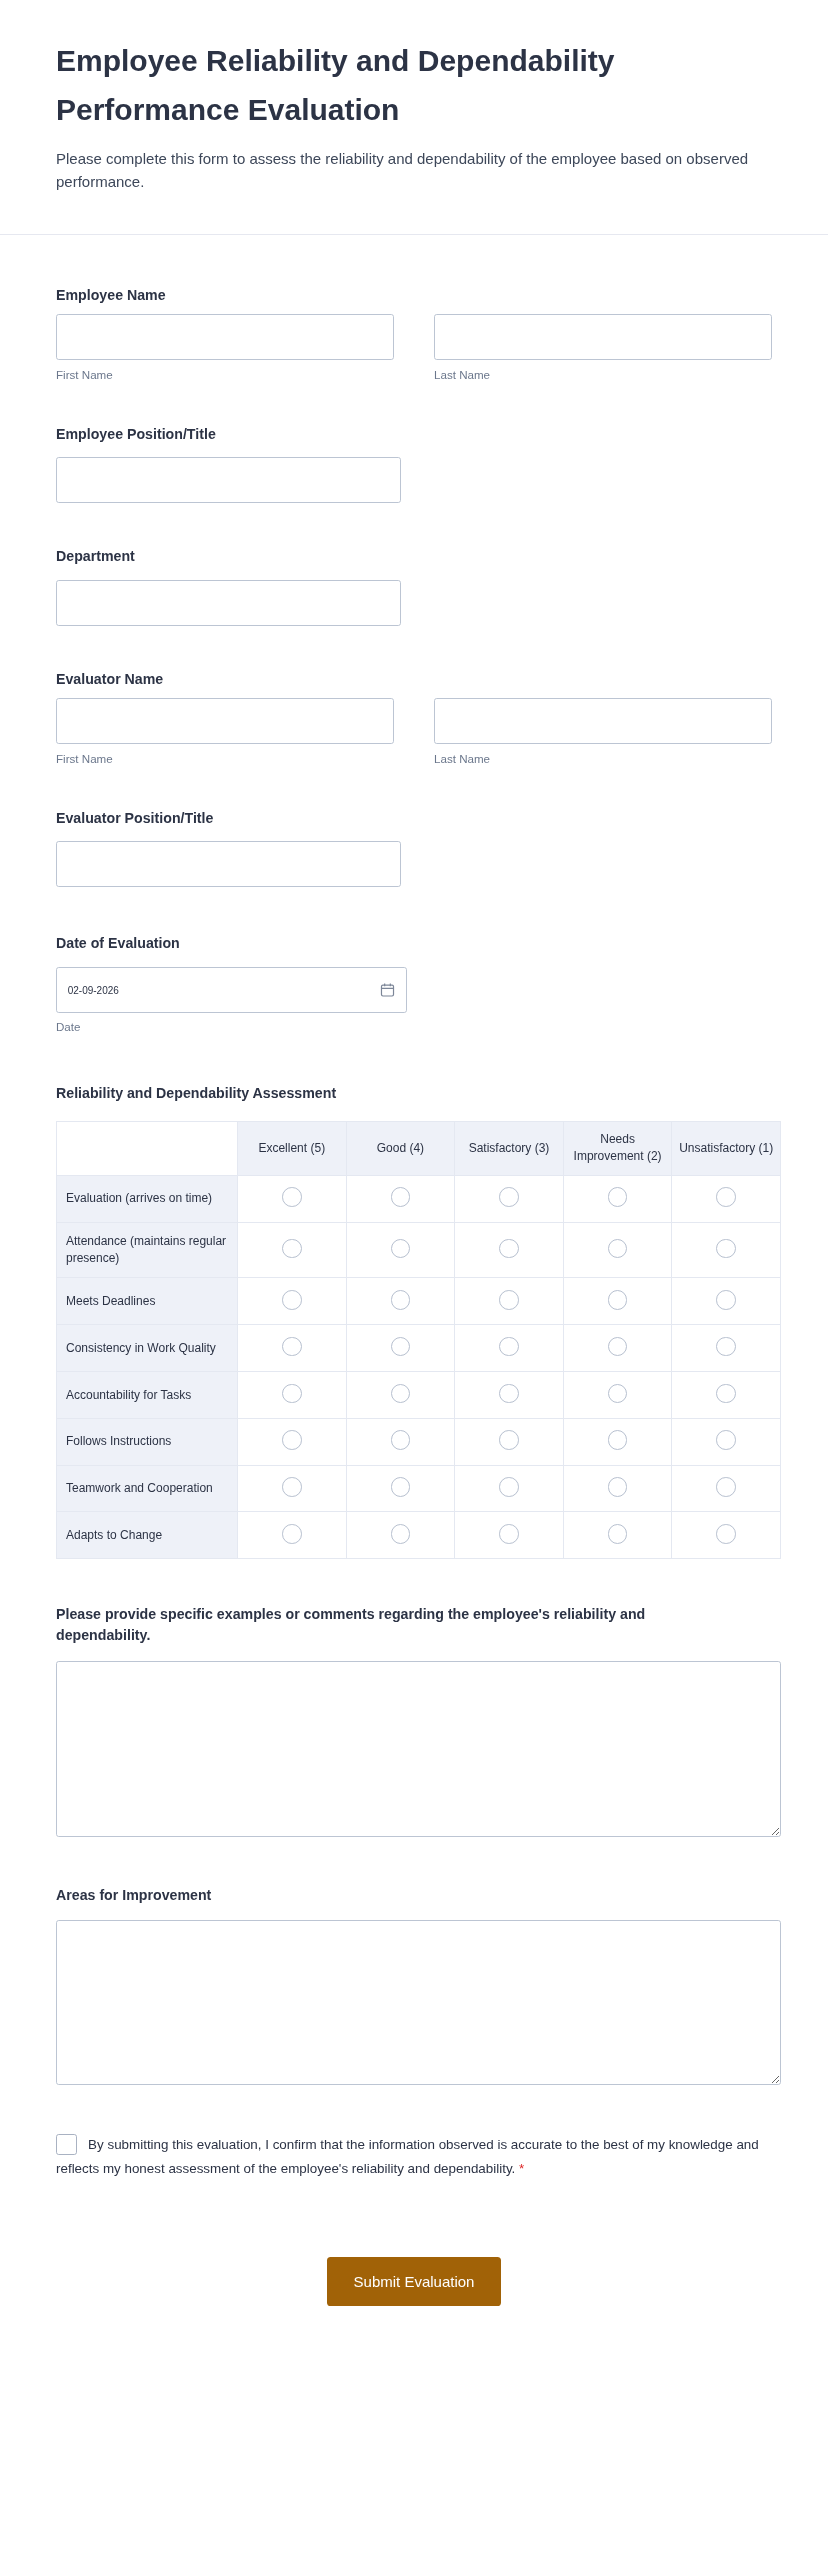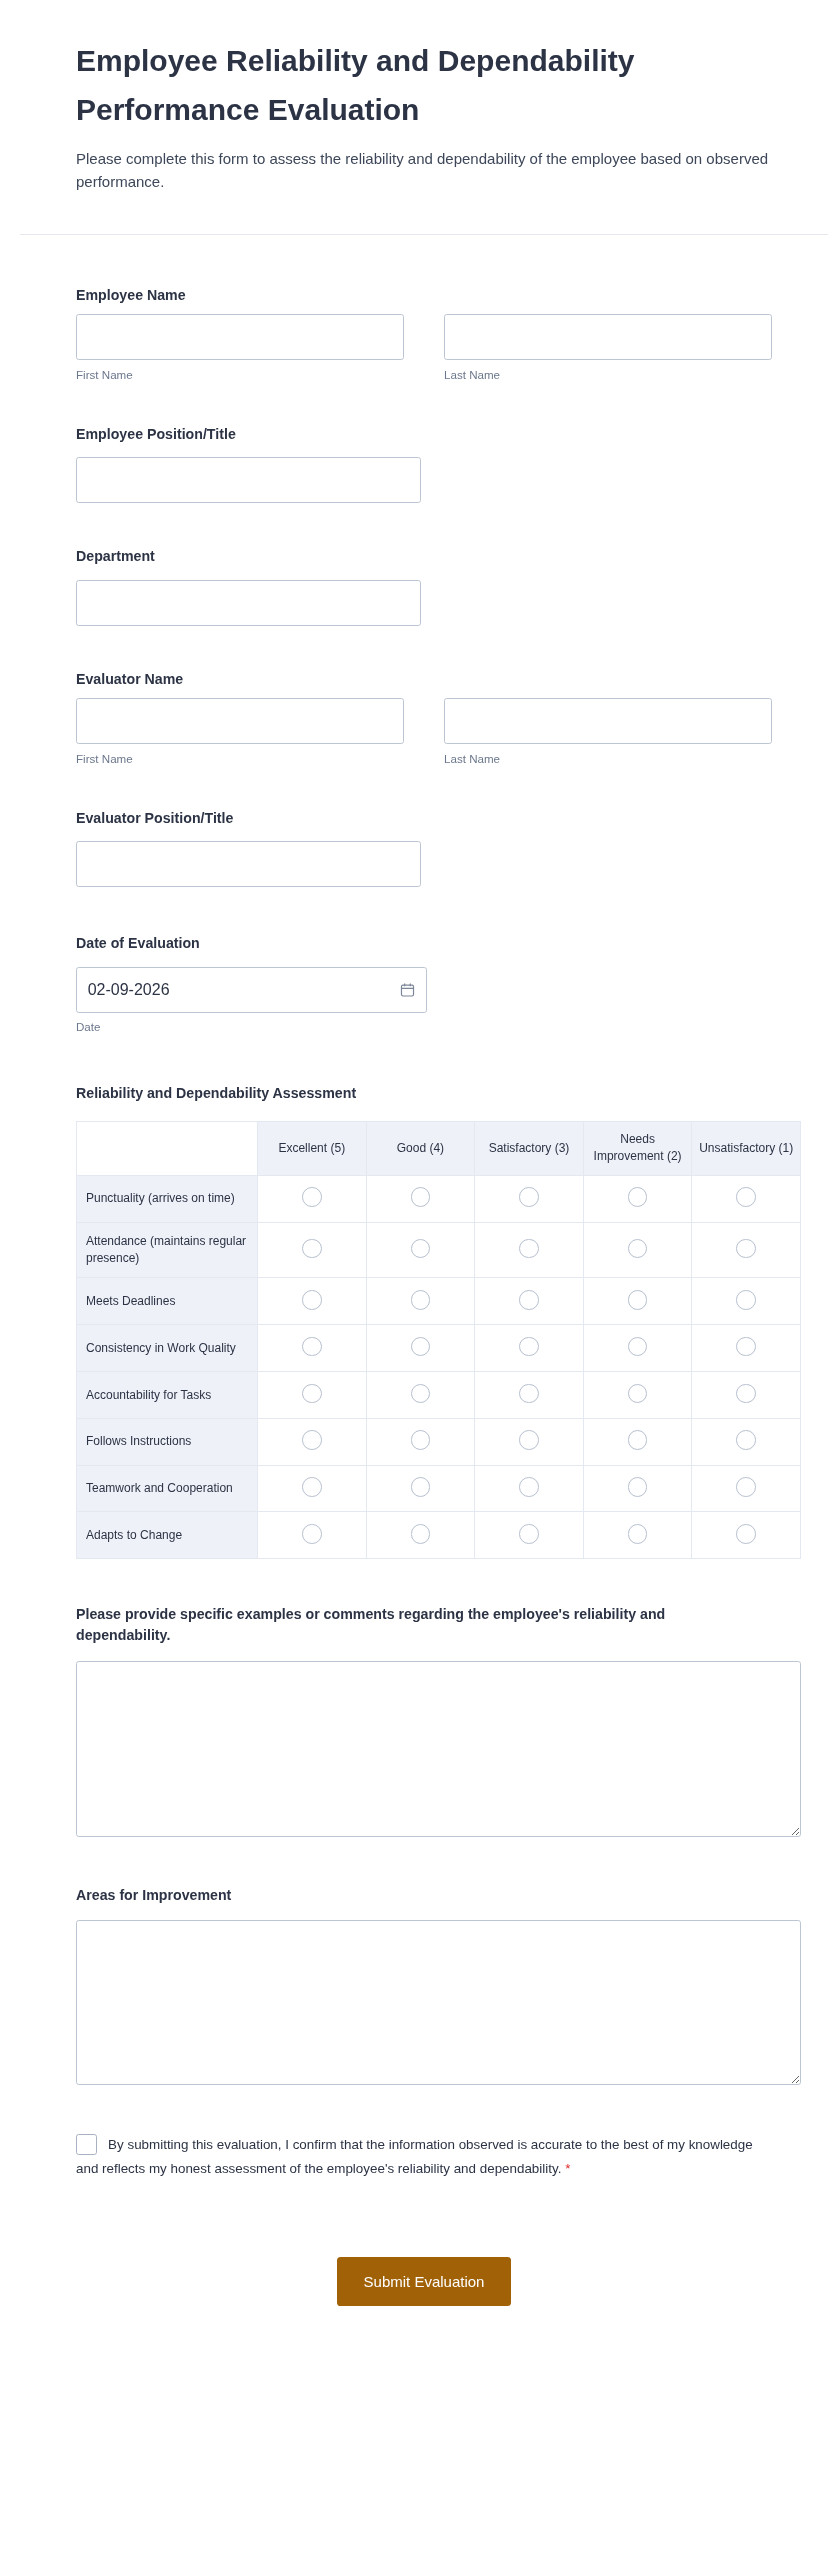--- a/index.html
+++ b/index.html
@@ -2,21 +2,21 @@
 <html style="font-size:14.2px"><head>
 <meta charset="utf-8">
 <style>
   * { box-sizing: border-box; margin: 0; padding: 0; }
   html, body { background: #fff; }
   body {
     width: 828px;
     font-family: "Liberation Sans", "DejaVu Sans", sans-serif;
     color: #2c3345;
   }
-  .page { width: 828px; min-height: 2576px; background: #fff; padding-left: 20px; }
+  .page { width: 828px; min-height: 2576px; background: #fff; }
   .content { padding: 0 56px; }
 
   
   .form-header { padding-top: 37px; }
   .form-title {
     font-size: 30px;
     font-weight: 700;
     line-height: 1.62;
     color: #2c3345;
     max-width: 726px;
@@ -46,21 +46,21 @@
   .row2 { display: flex; gap: 40px; margin-top: 8px; }
   .col { width: 351px; }
   input.text {
     width: 100%;
     height: 46px;
     border: 0.9px solid #bcc5d3;
     border-radius: 2.7px;
     background: #fff;
     padding: 0 10.7px;
     font-family: inherit;
-    font-size: 16px;
+    font-size: 10px;
     color: #2c3345;
     outline: none;
   }
   .single-wrap { width: 345px; margin-top: 12.5px; }
   .sublabel {
     margin-top: 7.1px;
     font-size: 11.6px;
     color: #6b778c;
   }
 
@@ -278,21 +278,21 @@
               <th class="corner"></th>
               <th>Excellent (5)</th>
               <th>Good (4)</th>
               <th>Satisfactory (3)</th>
               <th>Needs Improvement (2)</th>
               <th>Unsatisfactory (1)</th>
             </tr>
         </thead>
         <tbody>
             <tr>
-              <th>Punctuality (arrives on time)</th>
+              <th>Evaluation (arrives on time)</th>
               <td><span class="radio"></span></td>
               <td><span class="radio"></span></td>
               <td><span class="radio"></span></td>
               <td><span class="radio"></span></td>
               <td><span class="radio"></span></td>
             </tr>
             <tr>
               <th>Attendance (maintains regular presence)</th>
               <td><span class="radio"></span></td>
               <td><span class="radio"></span></td>

